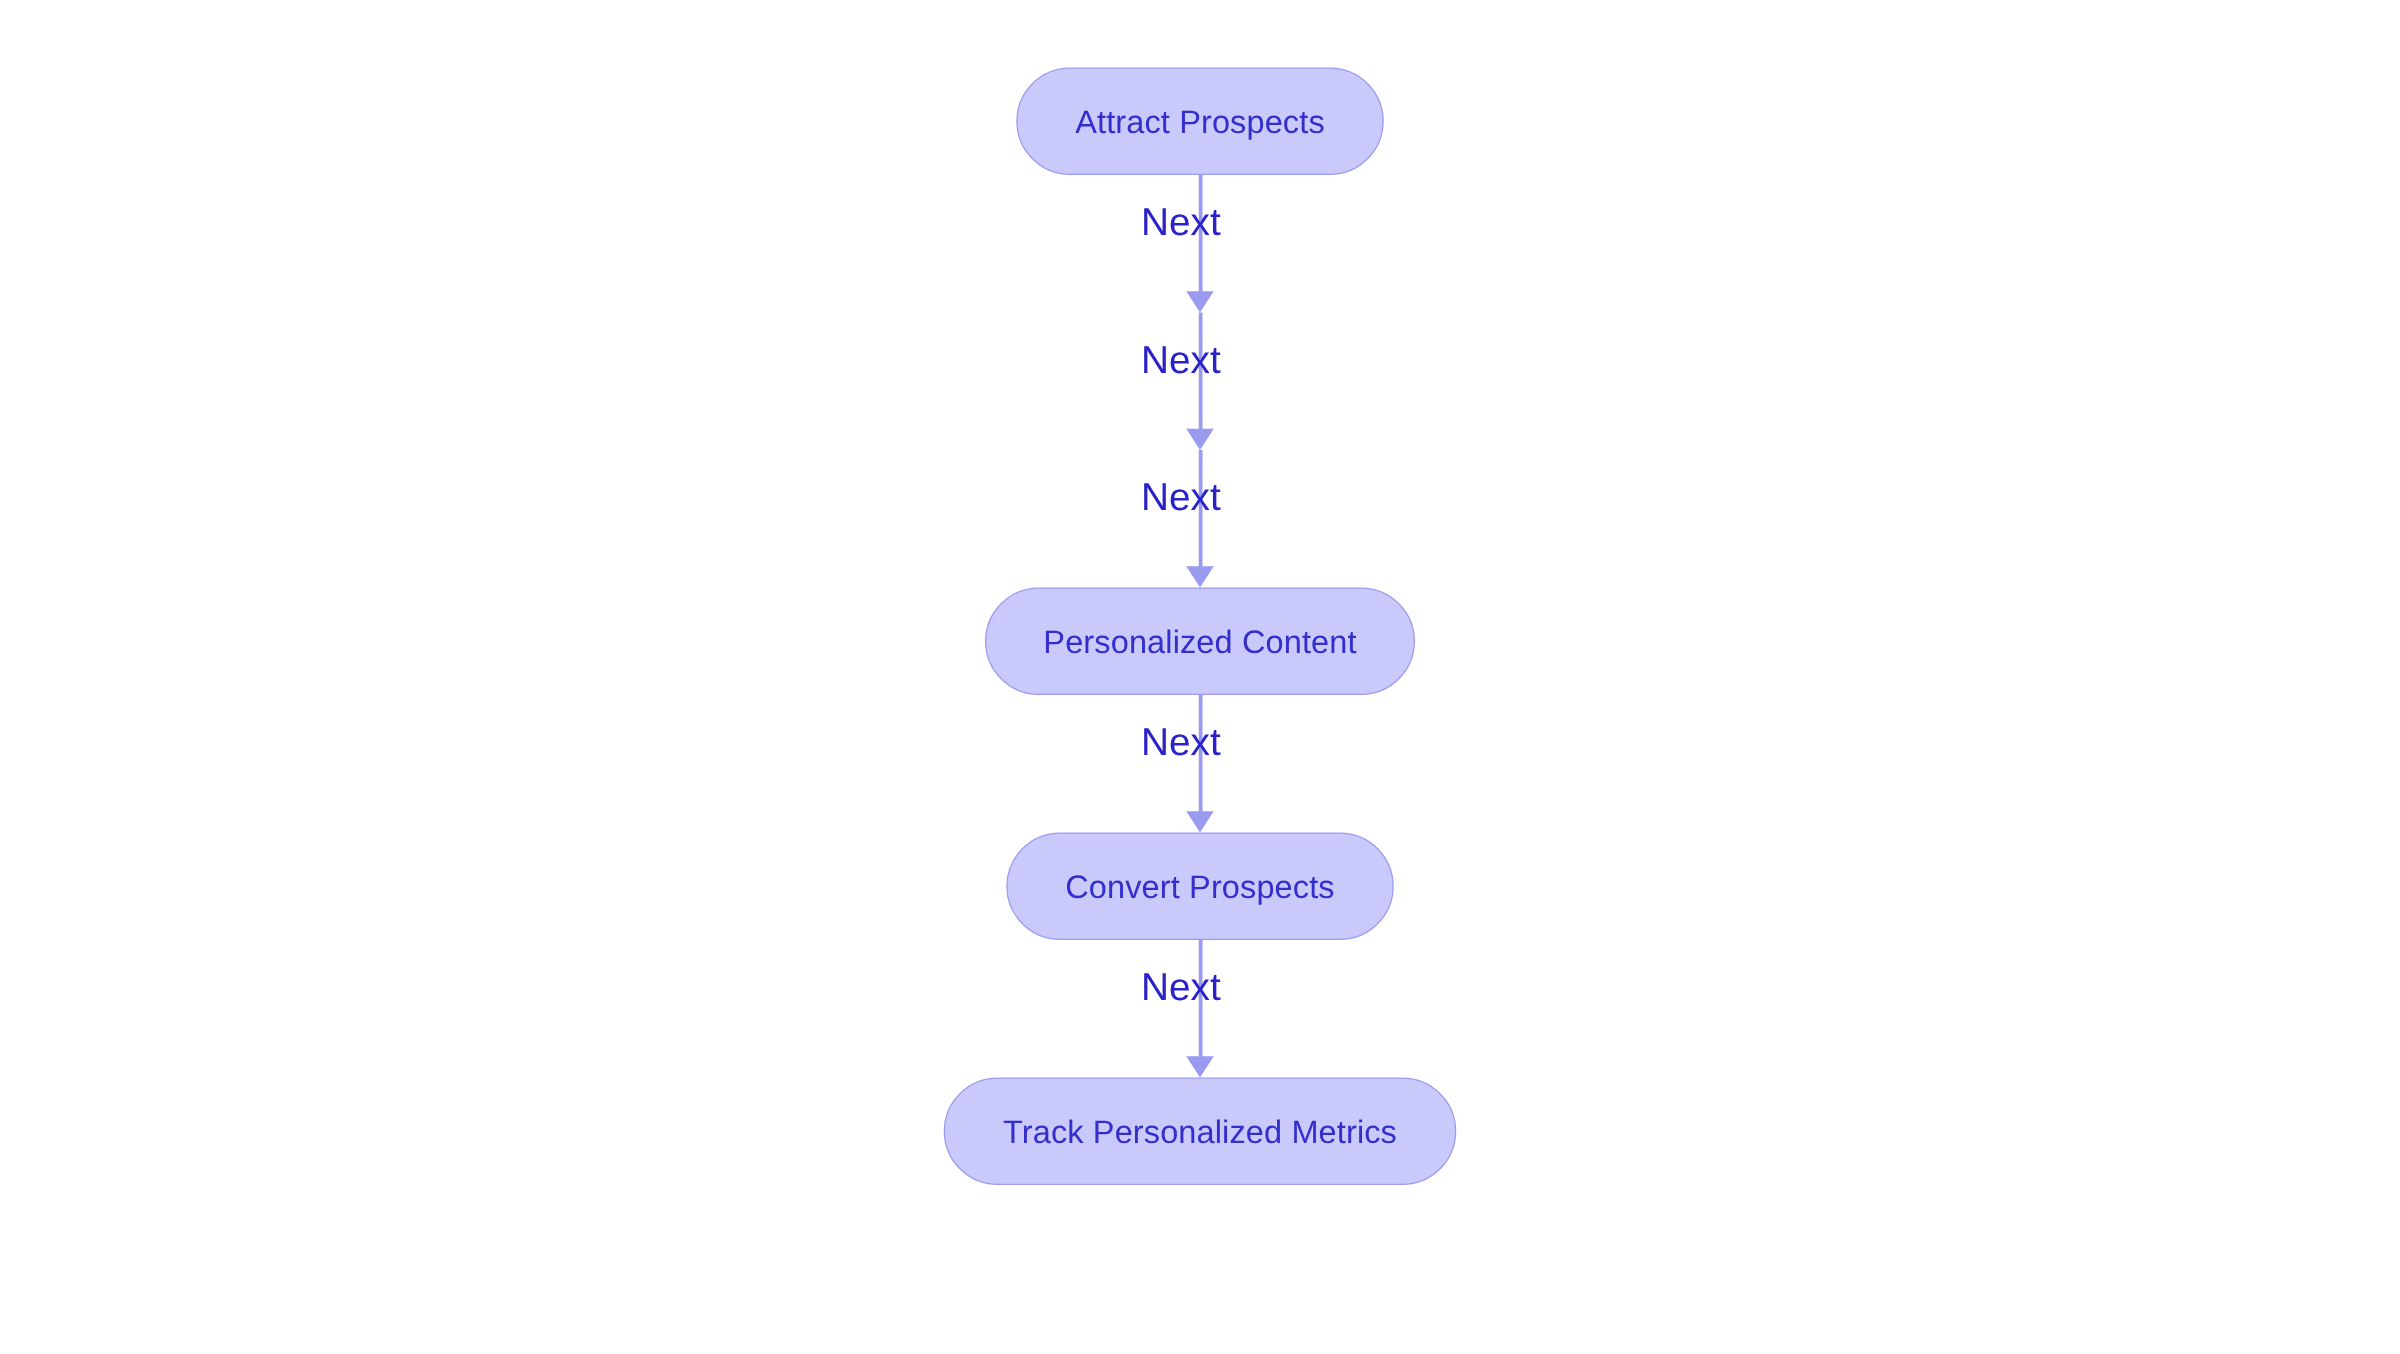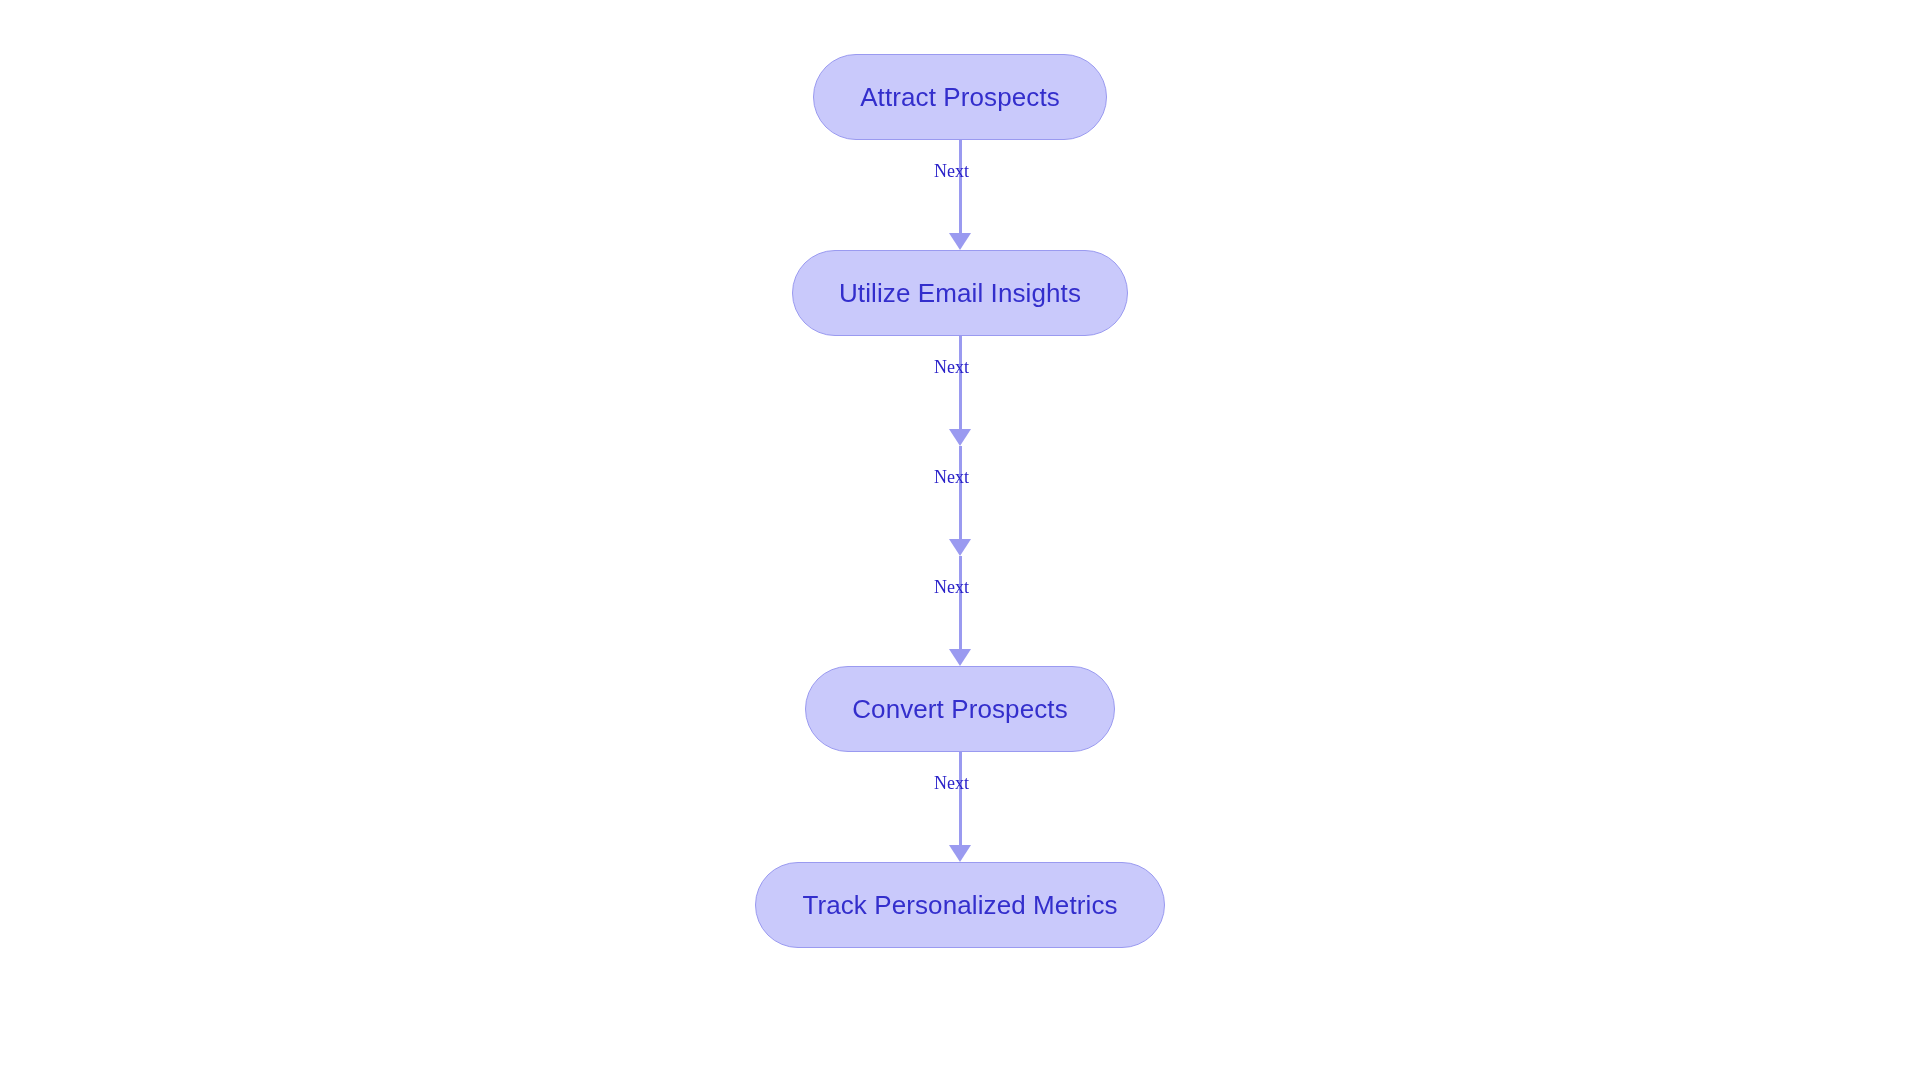--- a/index.html
+++ b/index.html
@@ -87,24 +87,24 @@
     border-left: 11px solid transparent;
     border-right: 11px solid transparent;
     border-top: 17px solid #9a9af0;
   }
   .connector-label {
     position: absolute;
     left: 50%;
     top: 22px;
     transform: translateX(-74%);
     color: #2a22c9;
-    font-size: 18px;
+    font-size: 31px;
     line-height: 1;
     white-space: nowrap;
-    font-family: Liberation Serif, serif;
+    font-family: Liberation Sans, sans-serif;
   }
 
   
   .flow-top-spacer {
     height: 10px;
     flex: 0 0 auto;
   }
 </style>
 </head>
 <body>
@@ -117,37 +117,37 @@
     <div class="node">
       <span class="node-label">Attract Prospects</span>
     </div>
 
     <div class="connector">
       <div class="connector-line"></div>
       <div class="connector-arrowhead"></div>
       <div class="connector-label">Next</div>
     </div>
 
-    <div class="node">
-      <span class="node-label">Utilize Email Insights</span>
-    </div>
 
     <div class="connector">
       <div class="connector-line"></div>
       <div class="connector-arrowhead"></div>
       <div class="connector-label">Next</div>
     </div>
 
 
     <div class="connector">
       <div class="connector-line"></div>
       <div class="connector-arrowhead"></div>
       <div class="connector-label">Next</div>
     </div>
 
+    <div class="node">
+      <span class="node-label">Personalized Content</span>
+    </div>
 
     <div class="connector">
       <div class="connector-line"></div>
       <div class="connector-arrowhead"></div>
       <div class="connector-label">Next</div>
     </div>
 
     <div class="node">
       <span class="node-label">Convert Prospects</span>
     </div>

